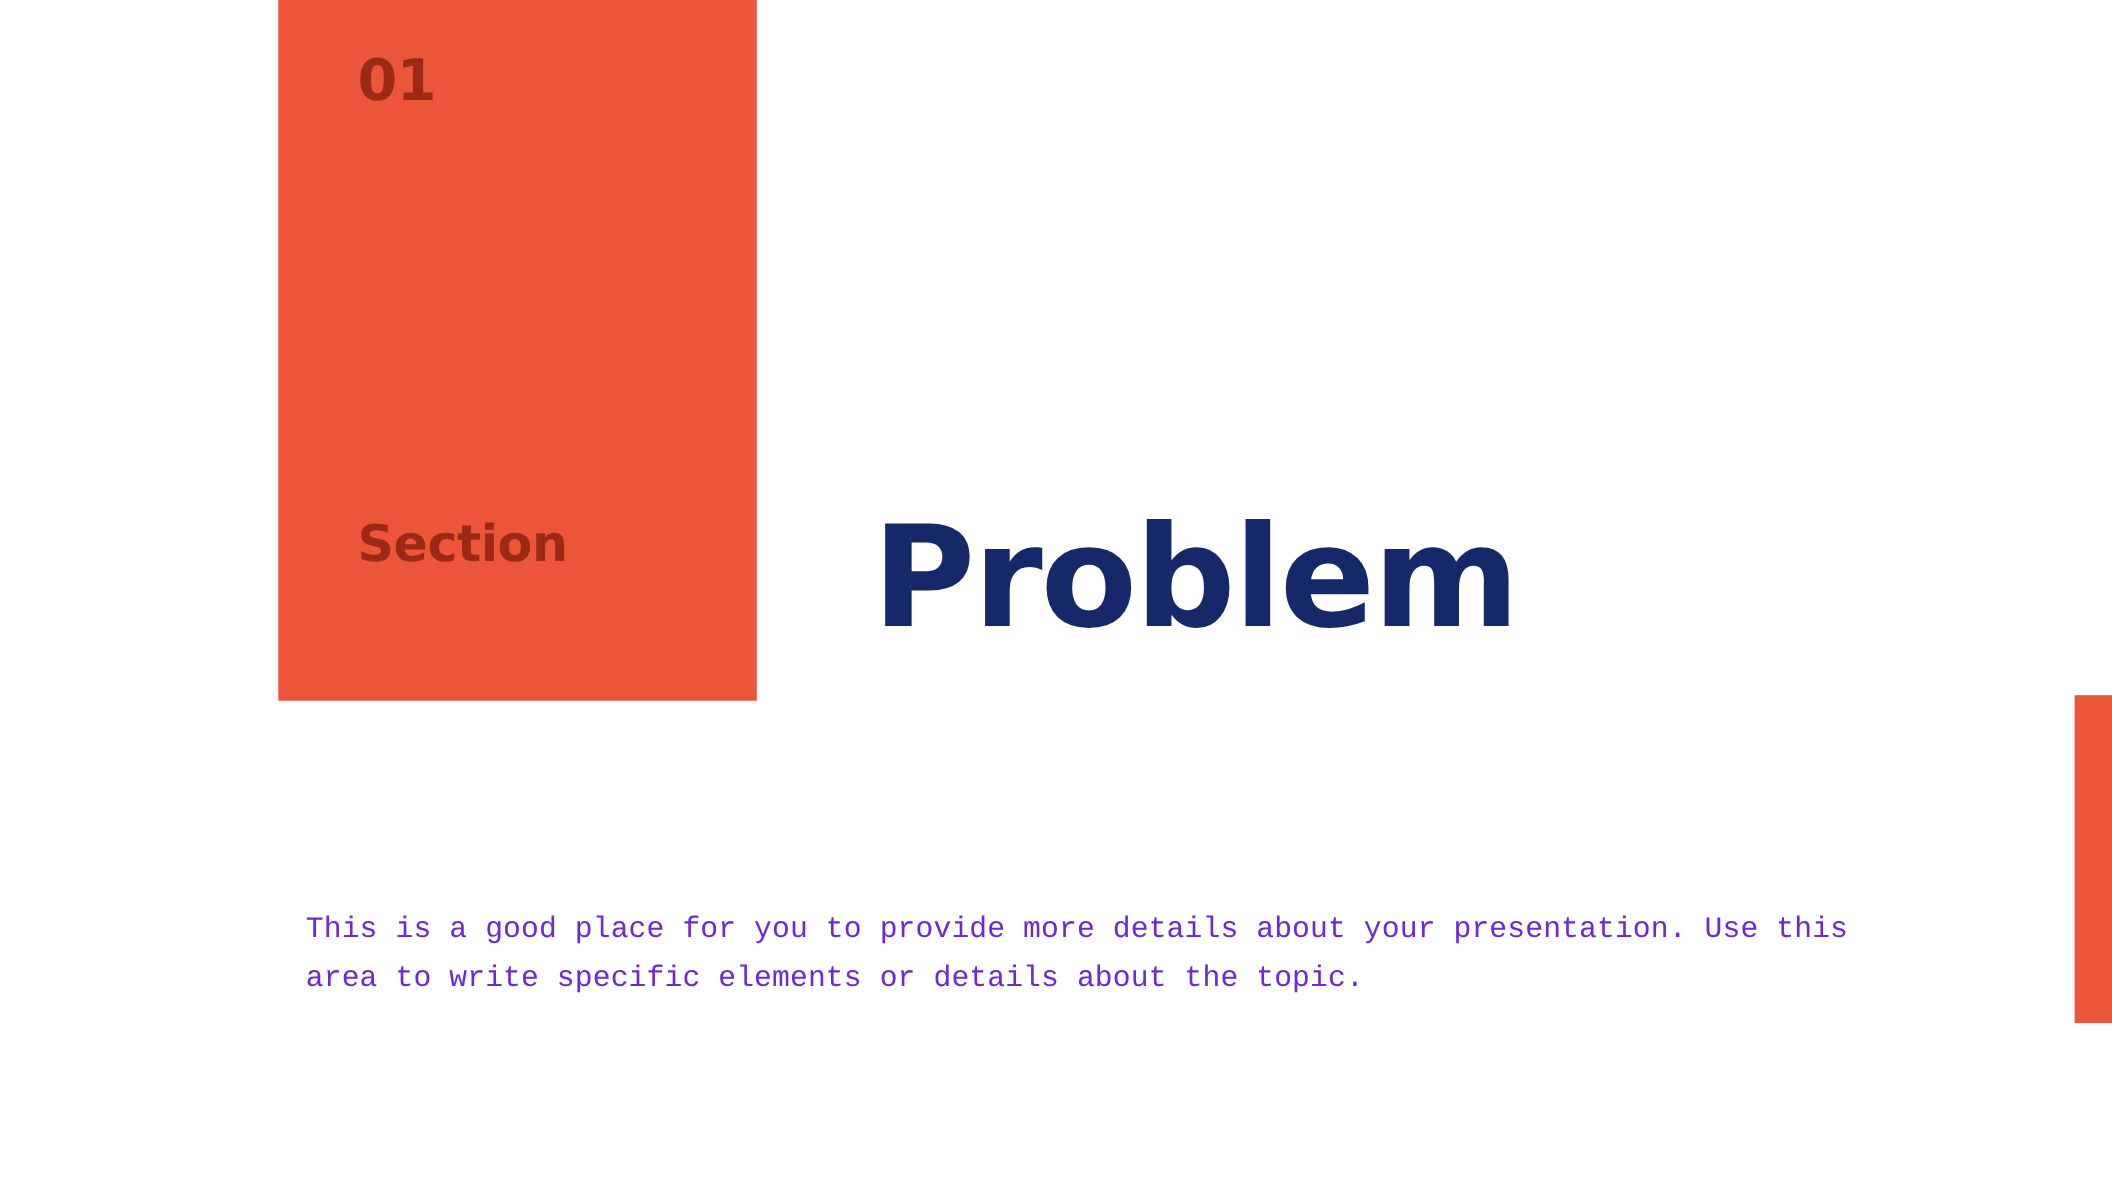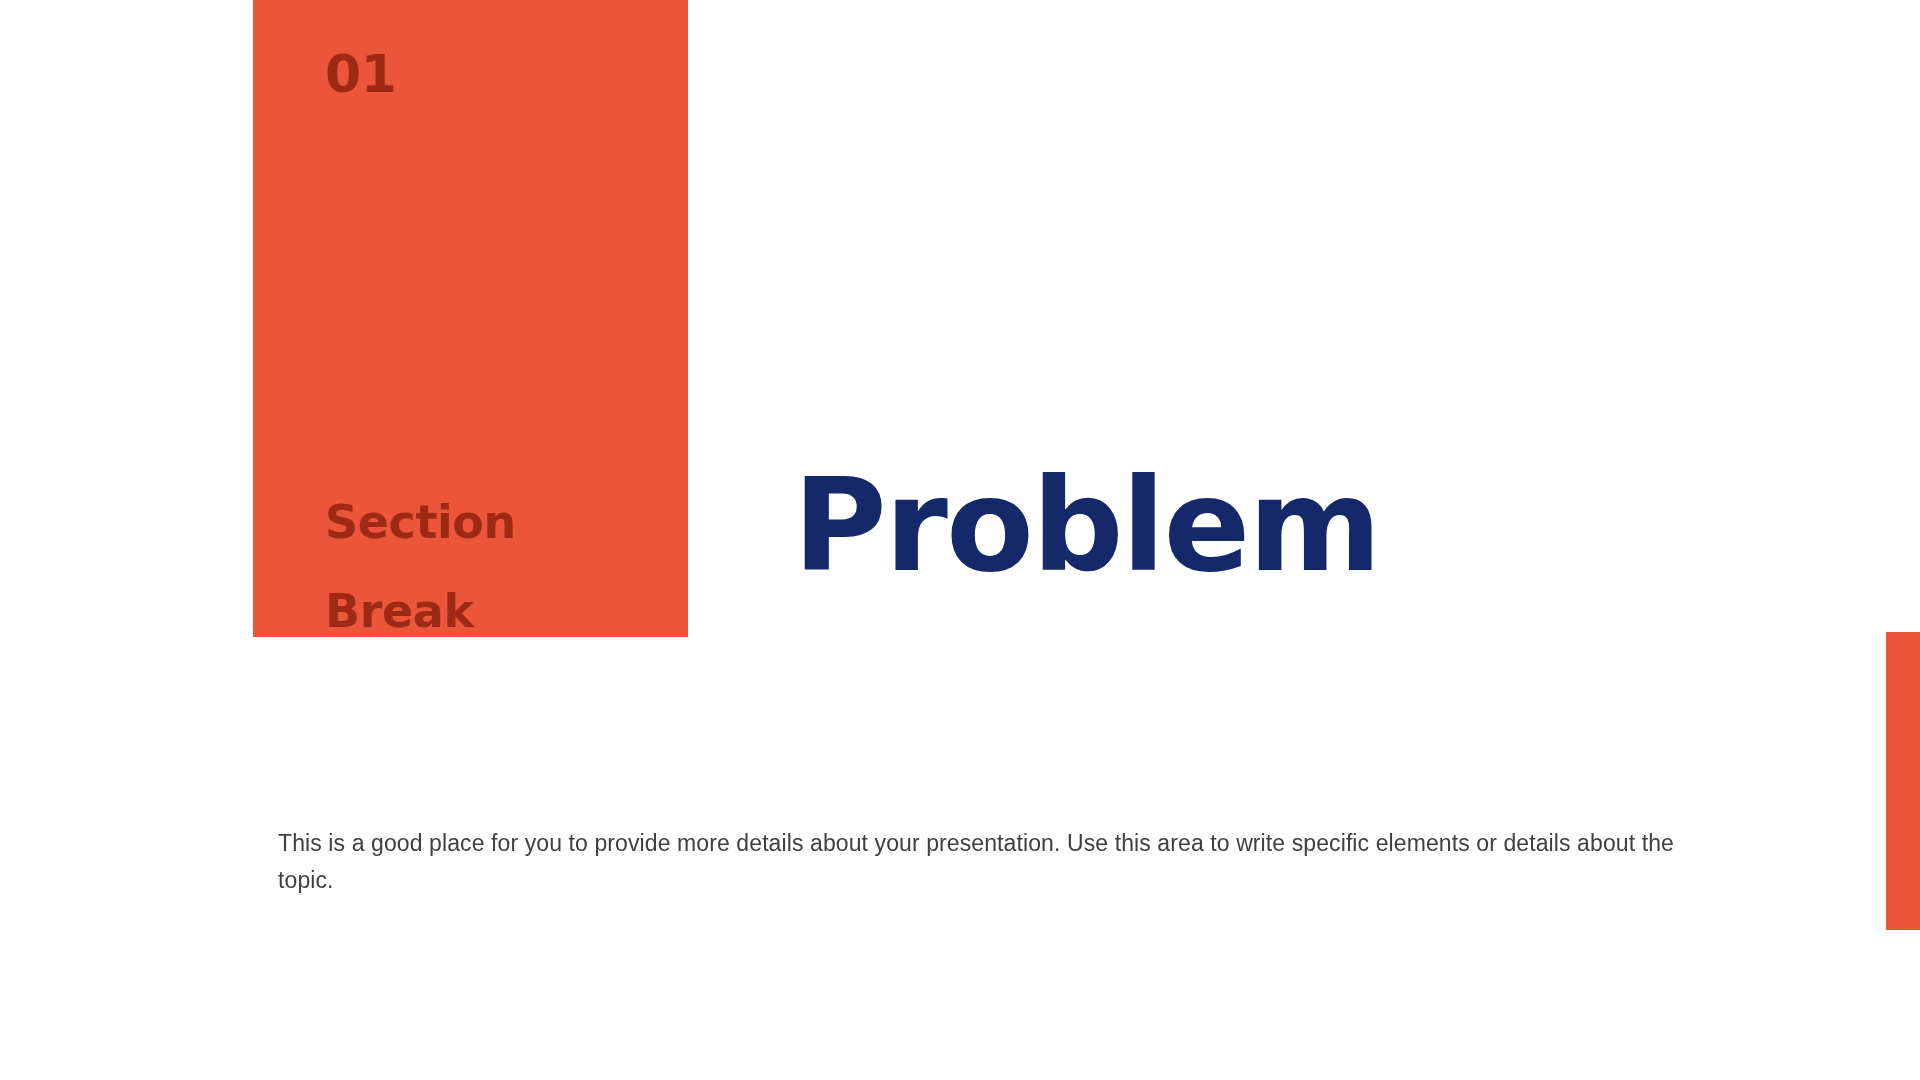--- a/index.html
+++ b/index.html
@@ -55,21 +55,20 @@
     font-family: "DejaVu Sans", sans-serif;
     font-size: 46px;
     font-weight: 700;
     line-height: 1.33;
     letter-spacing: -0.4px;
     color: #9E2A16;
   }
 
   .section-label .line {
     display: block;
-    margin-top: 28px;
   }
 
   
   .main-heading {
     position: absolute;
     left: 793px;
     top: 462px;
     font-family: "DejaVu Sans", sans-serif;
     font-size: 128px;
     font-weight: 700;
@@ -79,26 +78,26 @@
     white-space: nowrap;
     text-align: right;
   }
 
   
   .body-text {
     position: absolute;
     left: 278px;
     top: 825px;
     width: 1450px;
-    font-family: Liberation Sans, sans-serif;
-    font-size: 23px;
+    font-family: Liberation Mono, monospace;
+    font-size: 27px;
     font-weight: 400;
     line-height: 1.62;
     letter-spacing: 0.1px;
-    color: #404040;
+    color: #6d28d9;
   }
 
   
   .edge-accent {
     position: absolute;
     left: 1886px;
     top: 632px;
     width: 60px;
     height: 298px;
     background: #EB5539;
@@ -107,21 +106,20 @@
 </head>
 <body>
 
 <div class="slide">
 
   <div class="section-block">
     <div class="section-number">01</div>
 
     <div class="section-label">
       <span class="line">Section</span>
-      <span class="line">Break</span>
     </div>
   </div>
 
   <div class="main-heading">Problem</div>
 
   <div class="body-text">This is a good place for you to provide more details about your presentation. Use this area to write specific elements or details about the topic.</div>
 
   <div class="edge-accent"></div>
 
 </div>

